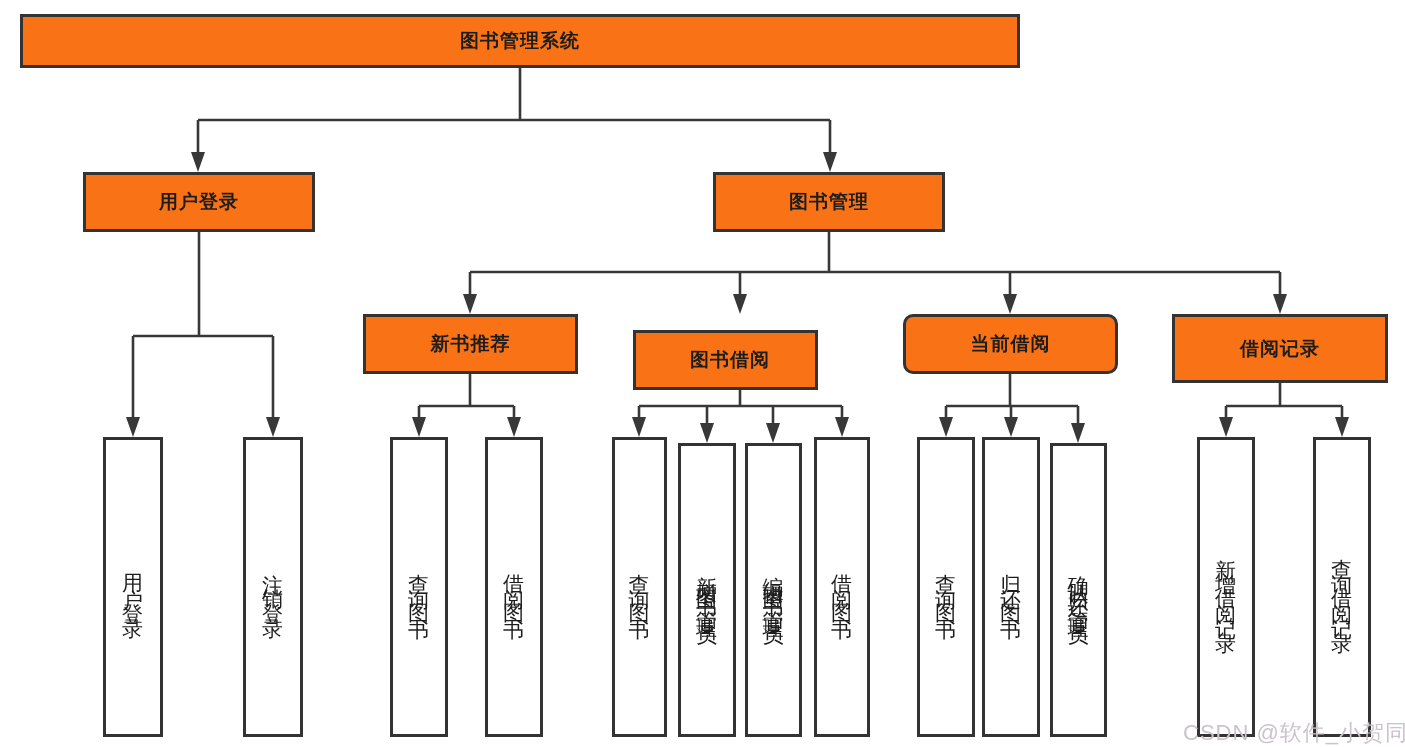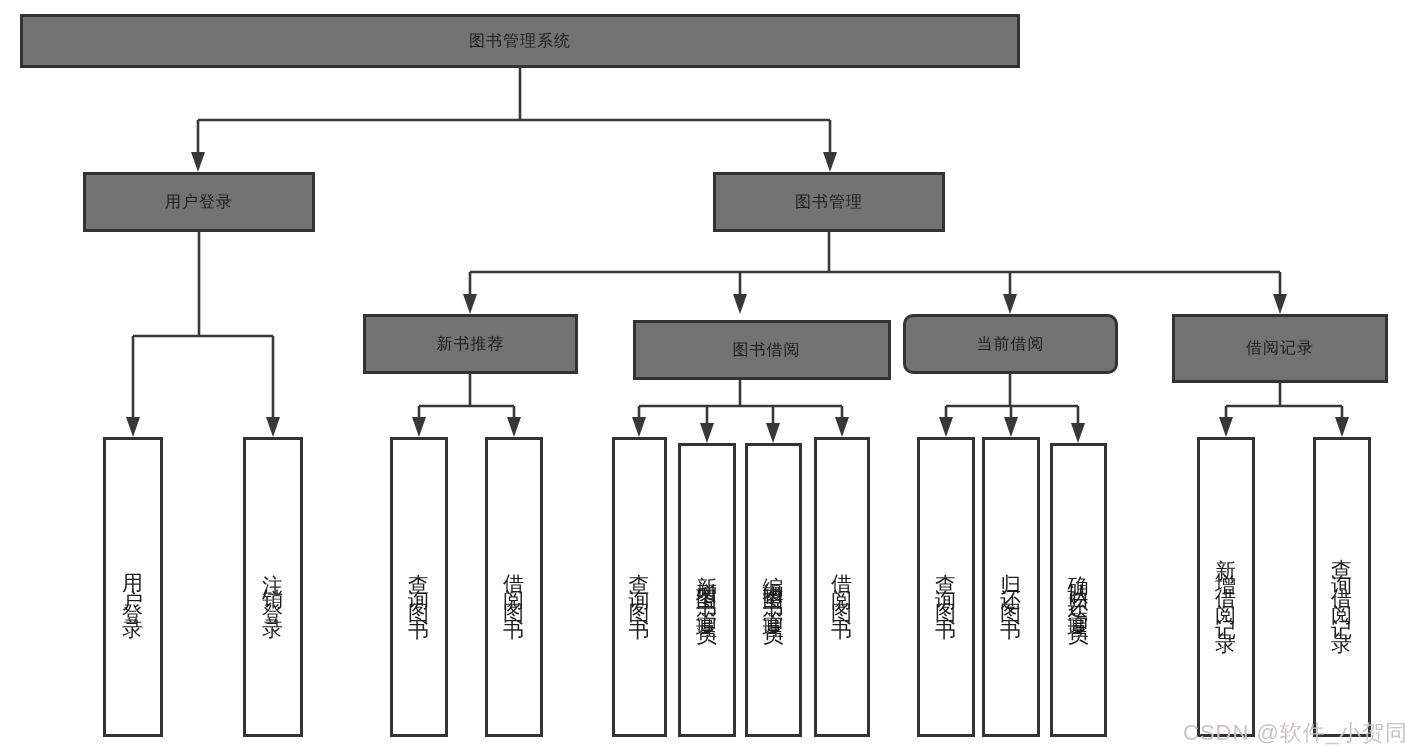--- a/index.html
+++ b/index.html
@@ -2,42 +2,42 @@
 <html><head>
 <meta charset="utf-8">
 <style>
   html,body{margin:0;padding:0;background:#fff;}
   .stage{
     position:relative;width:1405px;height:747px;background:#ffffff;overflow:hidden;
     font-family:"Liberation Sans","DejaVu Sans",sans-serif;
   }
   .connectors{position:absolute;left:0;top:0;width:1405px;height:747px;}
   .hnode{
-    position:absolute;box-sizing:border-box;border:3px solid #333333;background:#737373;
+    position:absolute;box-sizing:border-box;border:3px solid #333333;background:#f97316;
     display:flex;align-items:center;justify-content:center;
-    font-size:16px;letter-spacing:1px;color:#1d1d1d;font-weight:400;
+    font-size:19px;letter-spacing:1px;color:#1d1d1d;font-weight:700;
   }
   .vnode{
     position:absolute;box-sizing:border-box;border:3px solid #333333;background:#ffffff;
     display:flex;align-items:center;justify-content:center;
     top:437px;height:300px;
   }
   .vnode.lower{top:443px;height:294px;}
   .vtext{
     writing-mode:vertical-rl;text-orientation:mixed;
     font-size:21px;letter-spacing:15px;color:#1d1d1d;font-weight:500;line-height:1;
     white-space:nowrap;
   }
   .vtext.dense{letter-spacing:7px;}
   
   .n-root{left:20px;top:14px;width:1000px;height:54px;}
   .n-user-login{left:83px;top:172px;width:232px;height:60px;}
   .n-book-mgmt{left:713px;top:172px;width:232px;height:60px;}
   .n-new-rec{left:363px;top:314px;width:215px;height:60px;}
-  .n-borrow{left:633px;top:320px;width:258px;height:60px;padding-left:9px;}
+  .n-borrow{left:633px;top:330px;width:185px;height:60px;padding-left:9px;}
   .n-current{left:903px;top:314px;width:215px;height:60px;border-radius:10px;}
   .n-records{left:1172px;top:314px;width:216px;height:69px;}
   .l-u1{left:103px;width:60px;}
   .l-u2{left:243px;width:60px;}
   .l-r1{left:390px;width:58px;}
   .l-r2{left:485px;width:58px;}
   .l-b1{left:612px;width:55px;}
   .l-b2{left:678px;width:58px;}
   .l-b3{left:745px;width:57px;}
   .l-b4{left:814px;width:56px;}

